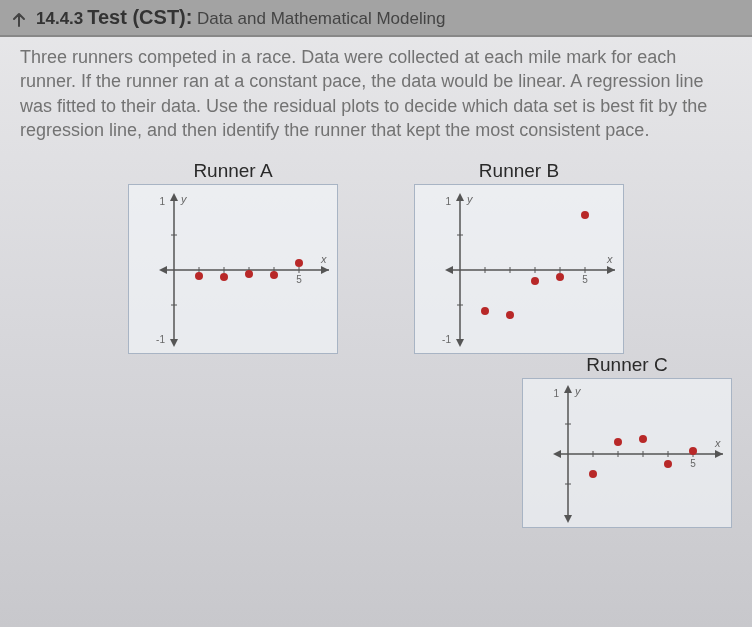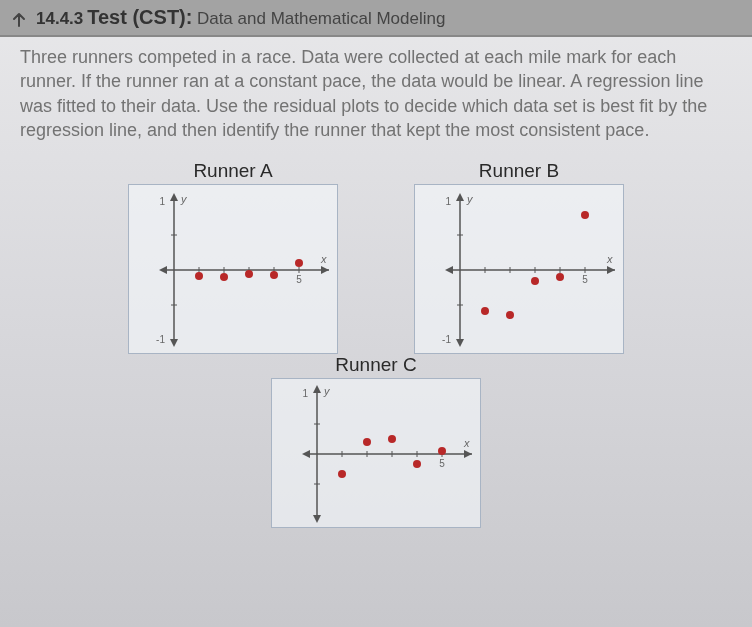--- a/index.html
+++ b/index.html
@@ -54,21 +54,21 @@
     }
     .plot-frame {
       width: 210px;
       height: 170px;
       background: rgba(245,248,252,0.6);
       border: 1px solid #a8b4c4;
       position: relative;
     }
     .bottom-chart {
       display: flex;
-      justify-content: center;
+      justify-content: flex-end;
     }
     svg { display: block; }
     .axis { stroke: #555; stroke-width: 1.5; }
     .arrow { fill: #555; }
     .tick { stroke: #555; stroke-width: 1; }
     .pt { fill: #b82828; }
     .axis-label { font-size: 11px; fill: #666; font-style: italic; }
     .num-label { font-size: 10px; fill: #666; }
   </style>
 </head>

